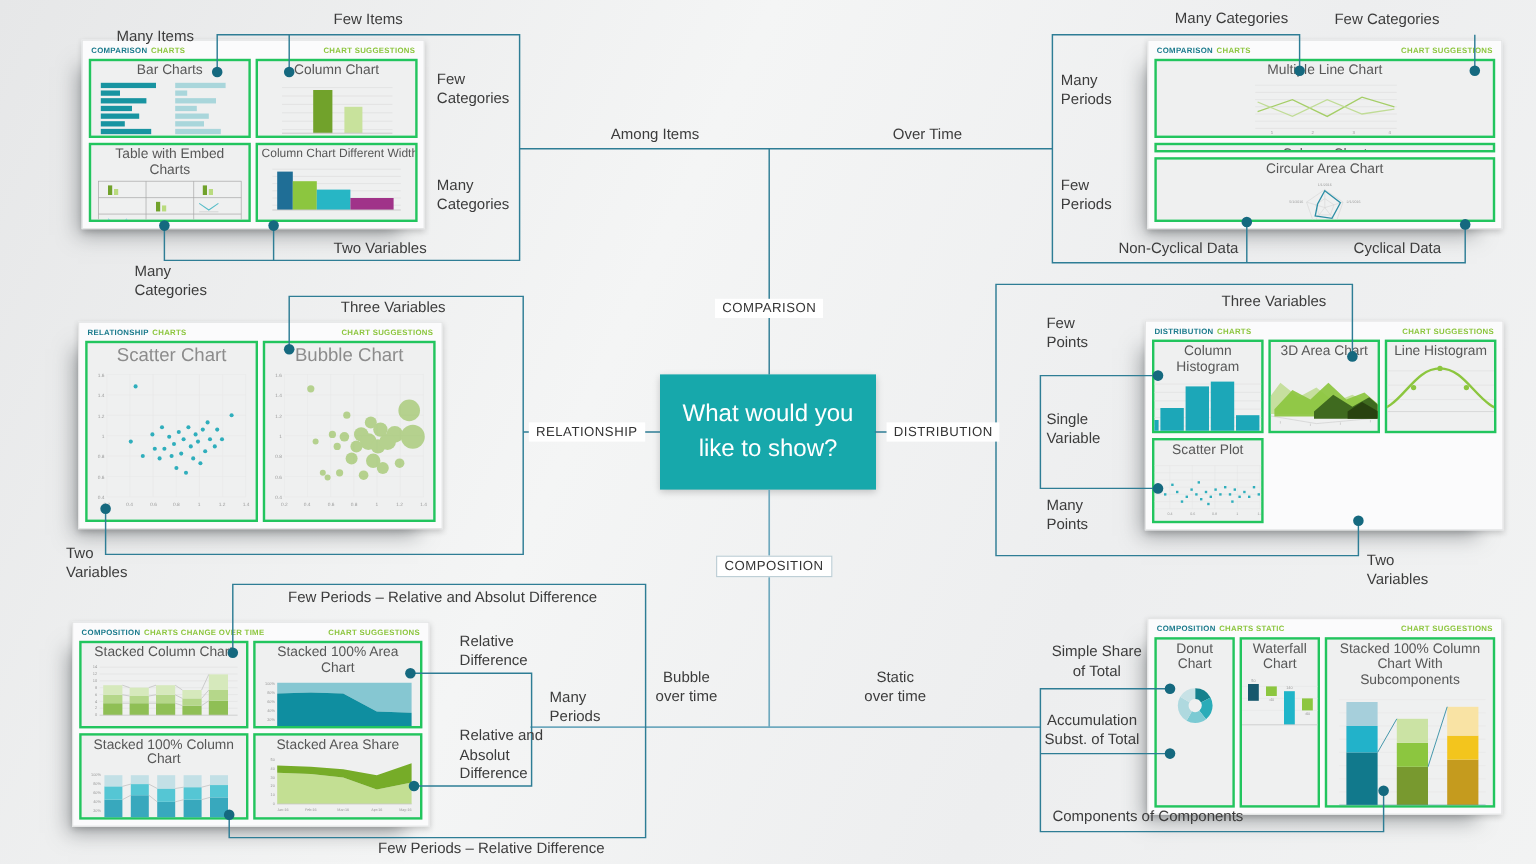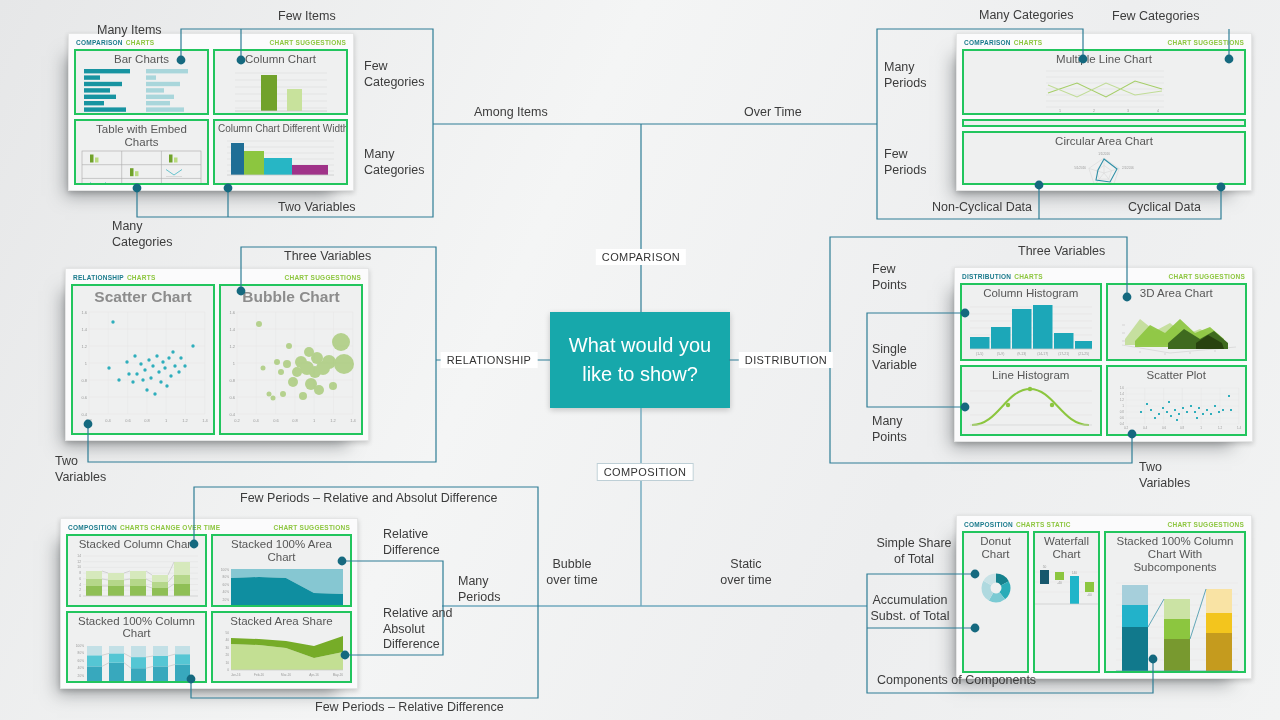--- a/index.html
+++ b/index.html
@@ -17,21 +17,21 @@
     box-sizing:border-box;padding:3px 5px 5px;display:flex;flex-direction:column;}
   .p-head{display:flex;justify-content:space-between;align-items:center;
     font-size:6.5px;font-weight:bold;letter-spacing:.25px;padding:2px 2px 3px;flex:none;}
   .p-head .pfx{color:#1A7A8C;} .p-head .rest{color:#8DC63F;margin-left:3px;}
   .p-head .sugg{color:#8DC63F;}
   .cards{flex:1;display:grid;gap:4px;min-height:0;}
   .card{background:#EFF0F0;border:2px solid #22c55e;box-sizing:border-box;
     display:flex;flex-direction:column;align-items:center;padding:2px 3px;min-height:0;overflow:hidden;}
   .card-title{text-align:center;color:#575757;font-size:11.5px;line-height:1.12;flex:none;width:100%;}
   .card-title.sm{font-size:10px;white-space:nowrap;}
-  .card-title.big{font-size:15.5px;color:#8C8C8C;font-weight:bold;}
+  .card-title.big{font-size:15.5px;color:#8C8C8C;}
   .card svg{display:block;flex:0 0 auto;margin-top:1px;}
   
   #center-box{position:absolute;left:550px;top:312px;width:180px;height:96px;background:#17A8AB;
     z-index:40;display:flex;align-items:center;justify-content:center;text-align:center;
     box-shadow:0 2px 6px rgba(0,0,0,.2);}
   #center-box span{display:block;width:152px;color:#FFFFFF;font-size:20px;line-height:1.45;font-weight:normal;}
   .branch{position:absolute;z-index:60;transform:translate(-50%,-50%);background:#FFFFFF;
     color:#333333;font-size:11px;letter-spacing:.4px;padding:2px 6px;white-space:nowrap;}
   .branch.boxed{border:1px solid #BECFD6;}
   
@@ -107,21 +107,21 @@
   <div class="branch" style="left:489px;top:360px;">RELATIONSHIP</div>
   <div class="branch" style="left:786px;top:360px;">DISTRIBUTION</div>
   <div class="branch boxed" style="left:645px;top:472px;">COMPOSITION</div>
 
   <div class="lbl" style="left:97px;top:8px;margin-top:15px;">Many Items</div>
   <div class="lbl" style="left:278px;top:9px;">Few Items</div>
   <div class="lbl" style="left:364px;top:59px;width:70px;">Few Categories</div>
   <div class="lbl" style="left:364px;top:147px;width:72px;">Many Categories</div>
   <div class="lbl" style="left:278px;top:200px;">Two Variables</div>
   <div class="lbl" style="left:112px;top:219px;width:78px;">Many Categories</div>
-  <div class="lbl" style="left:474px;top:105px;">Among Items</div>
+  <div class="lbl" style="left:509px;top:105px;">Among Items</div>
   <div class="lbl" style="left:744px;top:105px;">Over Time</div>
   <div class="lbl" style="left:979px;top:8px;">Many Categories</div>
   <div class="lbl" style="left:1112px;top:9px;">Few Categories</div>
   <div class="lbl" style="left:884px;top:60px;width:55px;">Many Periods</div>
   <div class="lbl" style="left:884px;top:147px;width:55px;">Few Periods</div>
   <div class="lbl" style="left:932px;top:200px;">Non-Cyclical Data</div>
   <div class="lbl" style="left:1128px;top:200px;">Cyclical Data</div>
   <div class="lbl" style="left:284px;top:249px;">Three Variables</div>
   <div class="lbl" style="left:55px;top:454px;width:70px;">Two Variables</div>
   <div class="lbl" style="left:1018px;top:244px;">Three Variables</div>
@@ -396,21 +396,21 @@
         </svg>
       </div>
     </div>
   </div>
 
   <div class="panel" style="left:954px;top:267px;width:299px;height:175px;">
     <div class="p-head">
       <span><span class="pfx">DISTRIBUTION</span><span class="rest">CHARTS</span></span>
       <span class="sugg">CHART SUGGESTIONS</span>
     </div>
-    <div class="cards" style="grid-template-columns:1fr 1fr;grid-template-rows:78px 1fr;">
+    <div class="cards" style="grid-template-columns:1fr 1fr 1fr;grid-template-rows:78px 1fr;">
       <div class="card">
         <div class="card-title">Column Histogram</div>
         <svg width="133" height="59" viewBox="0 0 133 59">
           <g stroke="#E2E2E2" stroke-width=".6">
               <path d="M6,6 H128 M6,13 H128 M6,20 H128 M6,27 H128 M6,34 H128 M6,41 H128"></path>
             </g>
           <g fill="#1CA7B8">
             <rect x="6" y="36" width="19.5" height="12"></rect>
               <rect x="27" y="26" width="19.5" height="22"></rect>
             <rect x="48" y="8" width="19.5" height="40"></rect>

